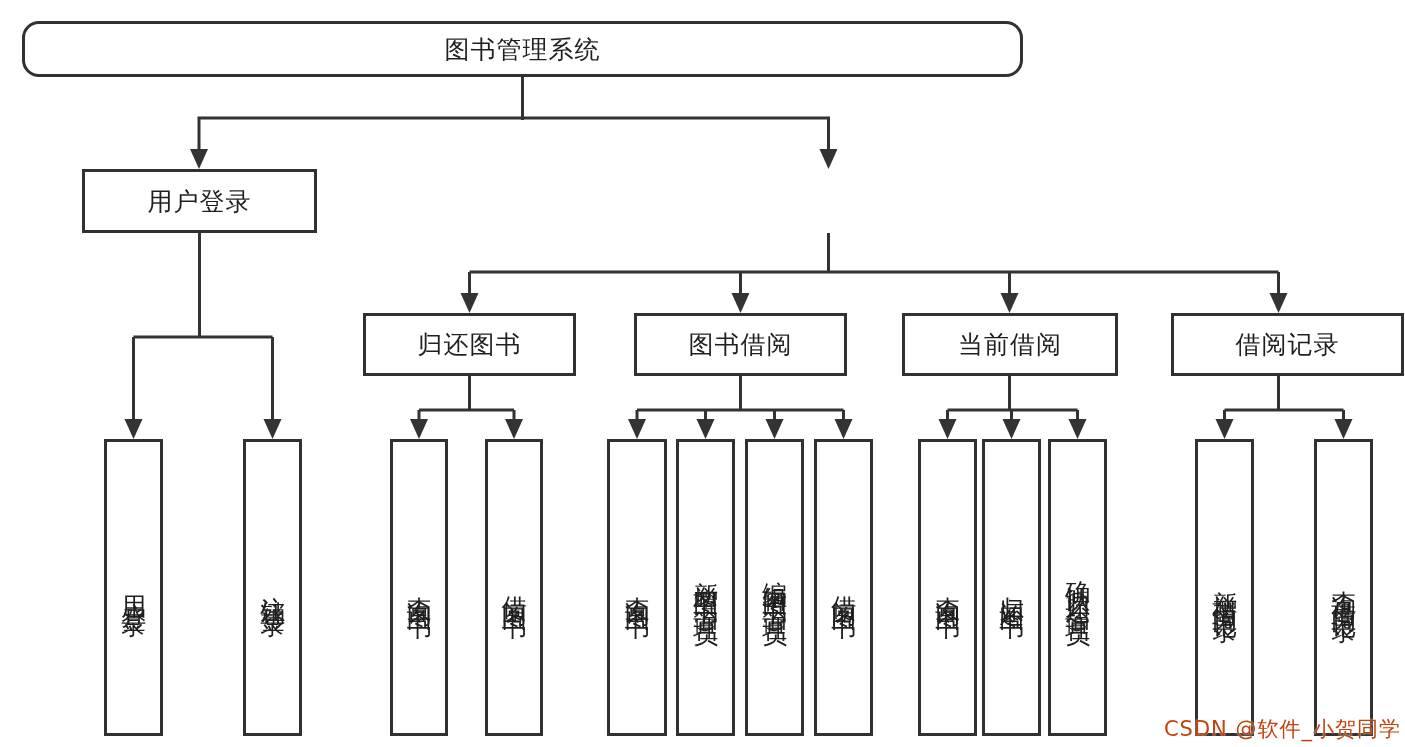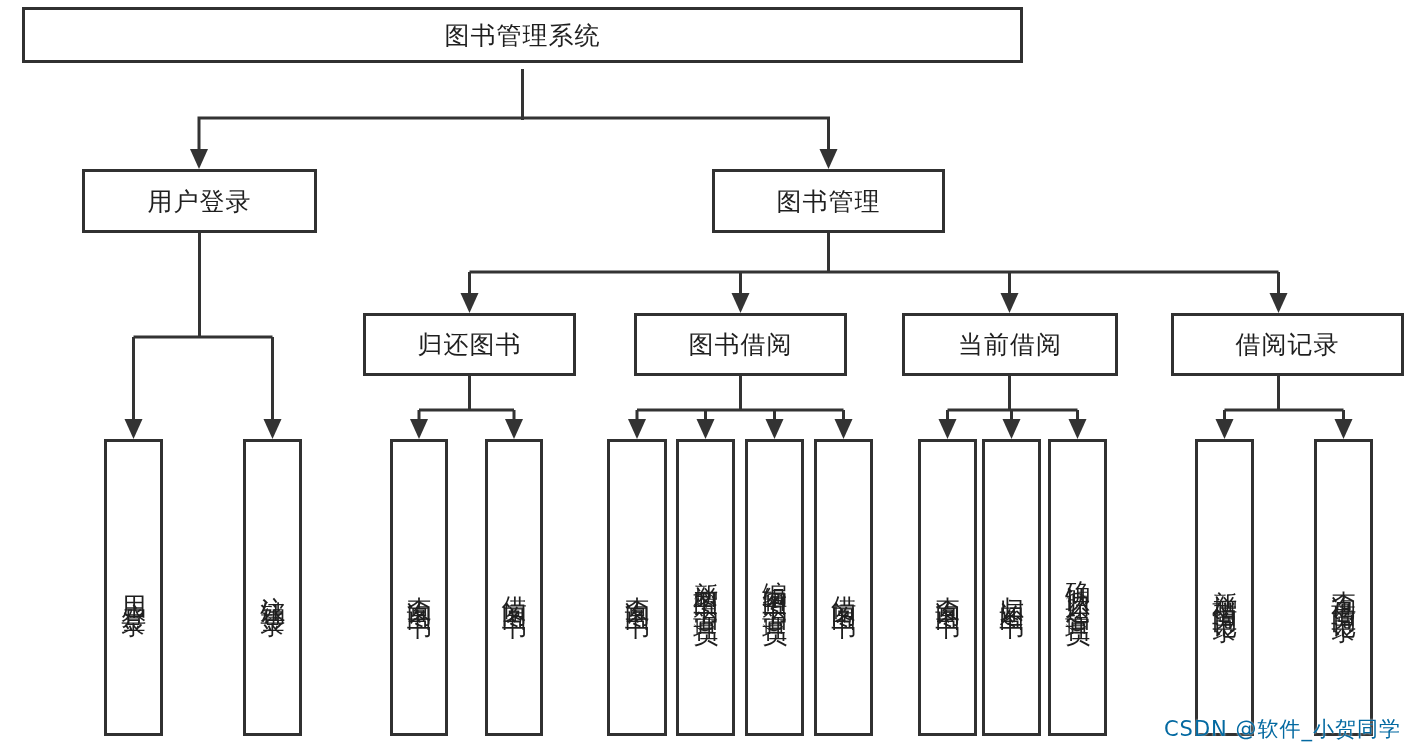--- a/index.html
+++ b/index.html
@@ -41,21 +41,21 @@
     font-size: 25px;
     letter-spacing: 6px;
     line-height: 1.1;
     color: #1f1f1f;
   }
   .watermark {
     position: absolute;
     right: 4px; bottom: 4px;
     font-size: 21px;
     letter-spacing: 1px;
-    color: #0369a1;
+    color: #c2410c;
     text-shadow: 0 0 2px #ffffff;
     z-index: 5;
     white-space: nowrap;
   }
 </style>
 </head>
 <body>
 
 <div id="stage">
 
@@ -110,24 +110,23 @@
       <polygon points="765.5,419 783.5,419 774.5,439"></polygon>
       <polygon points="834.5,419 852.5,419 843.5,439"></polygon>
       <polygon points="938.5,419 956.5,419 947.5,439"></polygon>
       <polygon points="1002.5,419 1020.5,419 1011.5,439"></polygon>
       <polygon points="1068.5,419 1086.5,419 1077.5,439"></polygon>
       <polygon points="1215.5,419 1233.5,419 1224.5,439"></polygon>
       <polygon points="1334.5,419 1352.5,419 1343.5,439"></polygon>
     </g>
   </svg>
 
-  <div class="box hnode" style="left:22px; top:7px; width:1001px; height:56px;">图书管理系统</div>
+  <div class="box hnode" style="left:22px; top:21px; width:1001px; height:56px;border-radius:17px;">图书管理系统</div>
 
   <div class="box hnode" style="left:82px; top:169px; width:235px; height:64px;">用户登录</div>
-  <div class="box hnode" style="left:712px; top:169px; width:233px; height:64px;">图书管理</div>
 
   <div class="box hnode" style="left:363px; top:313px; width:213px; height:63px;">归还图书</div>
   <div class="box hnode" style="left:634px; top:313px; width:213px; height:63px;">图书借阅</div>
   <div class="box hnode" style="left:902px; top:313px; width:216px; height:63px;">当前借阅</div>
   <div class="box hnode" style="left:1171px; top:313px; width:233px; height:63px;">借阅记录</div>
 
   <div class="box leaf" style="left:104px; top:439px; width:59px; height:297px;">
     <span class="vtext">用户登录</span>
   </div>
   <div class="box leaf" style="left:243px; top:439px; width:59px; height:297px;">

